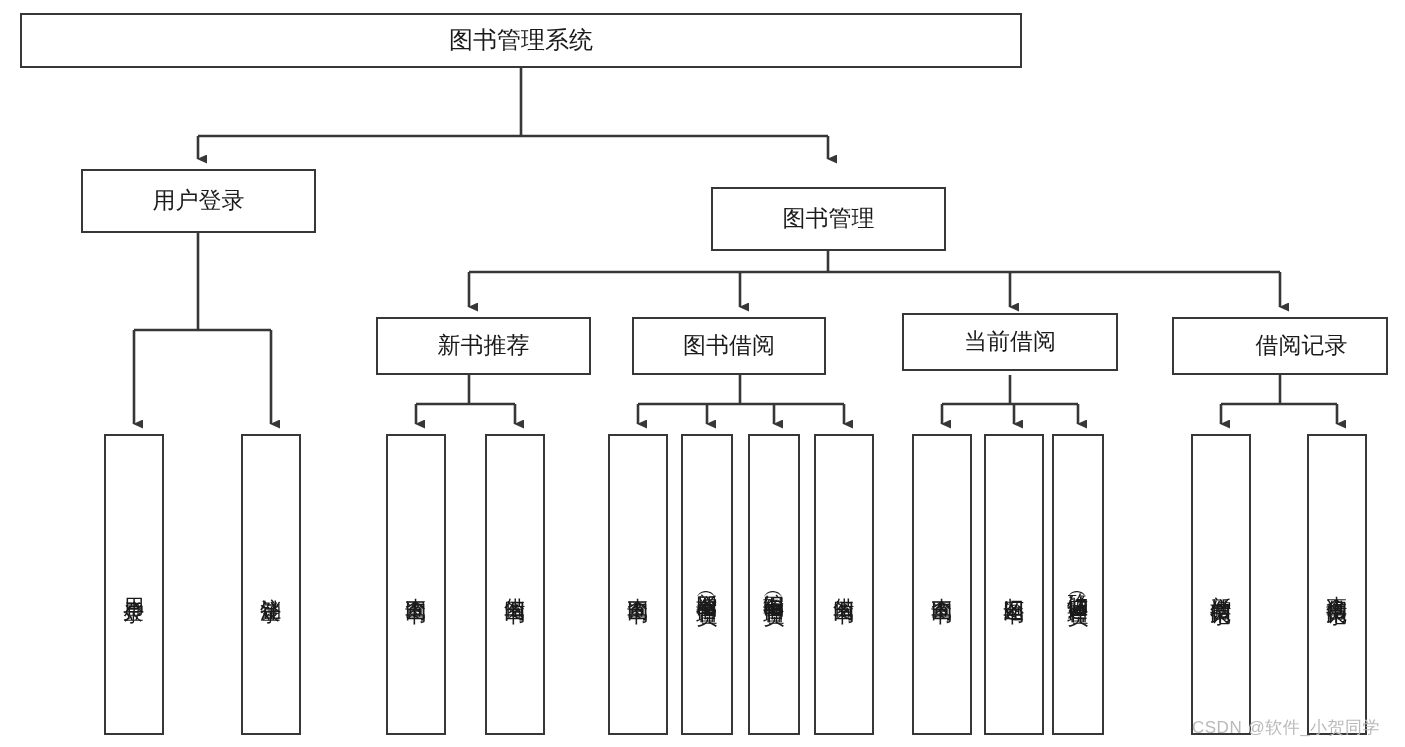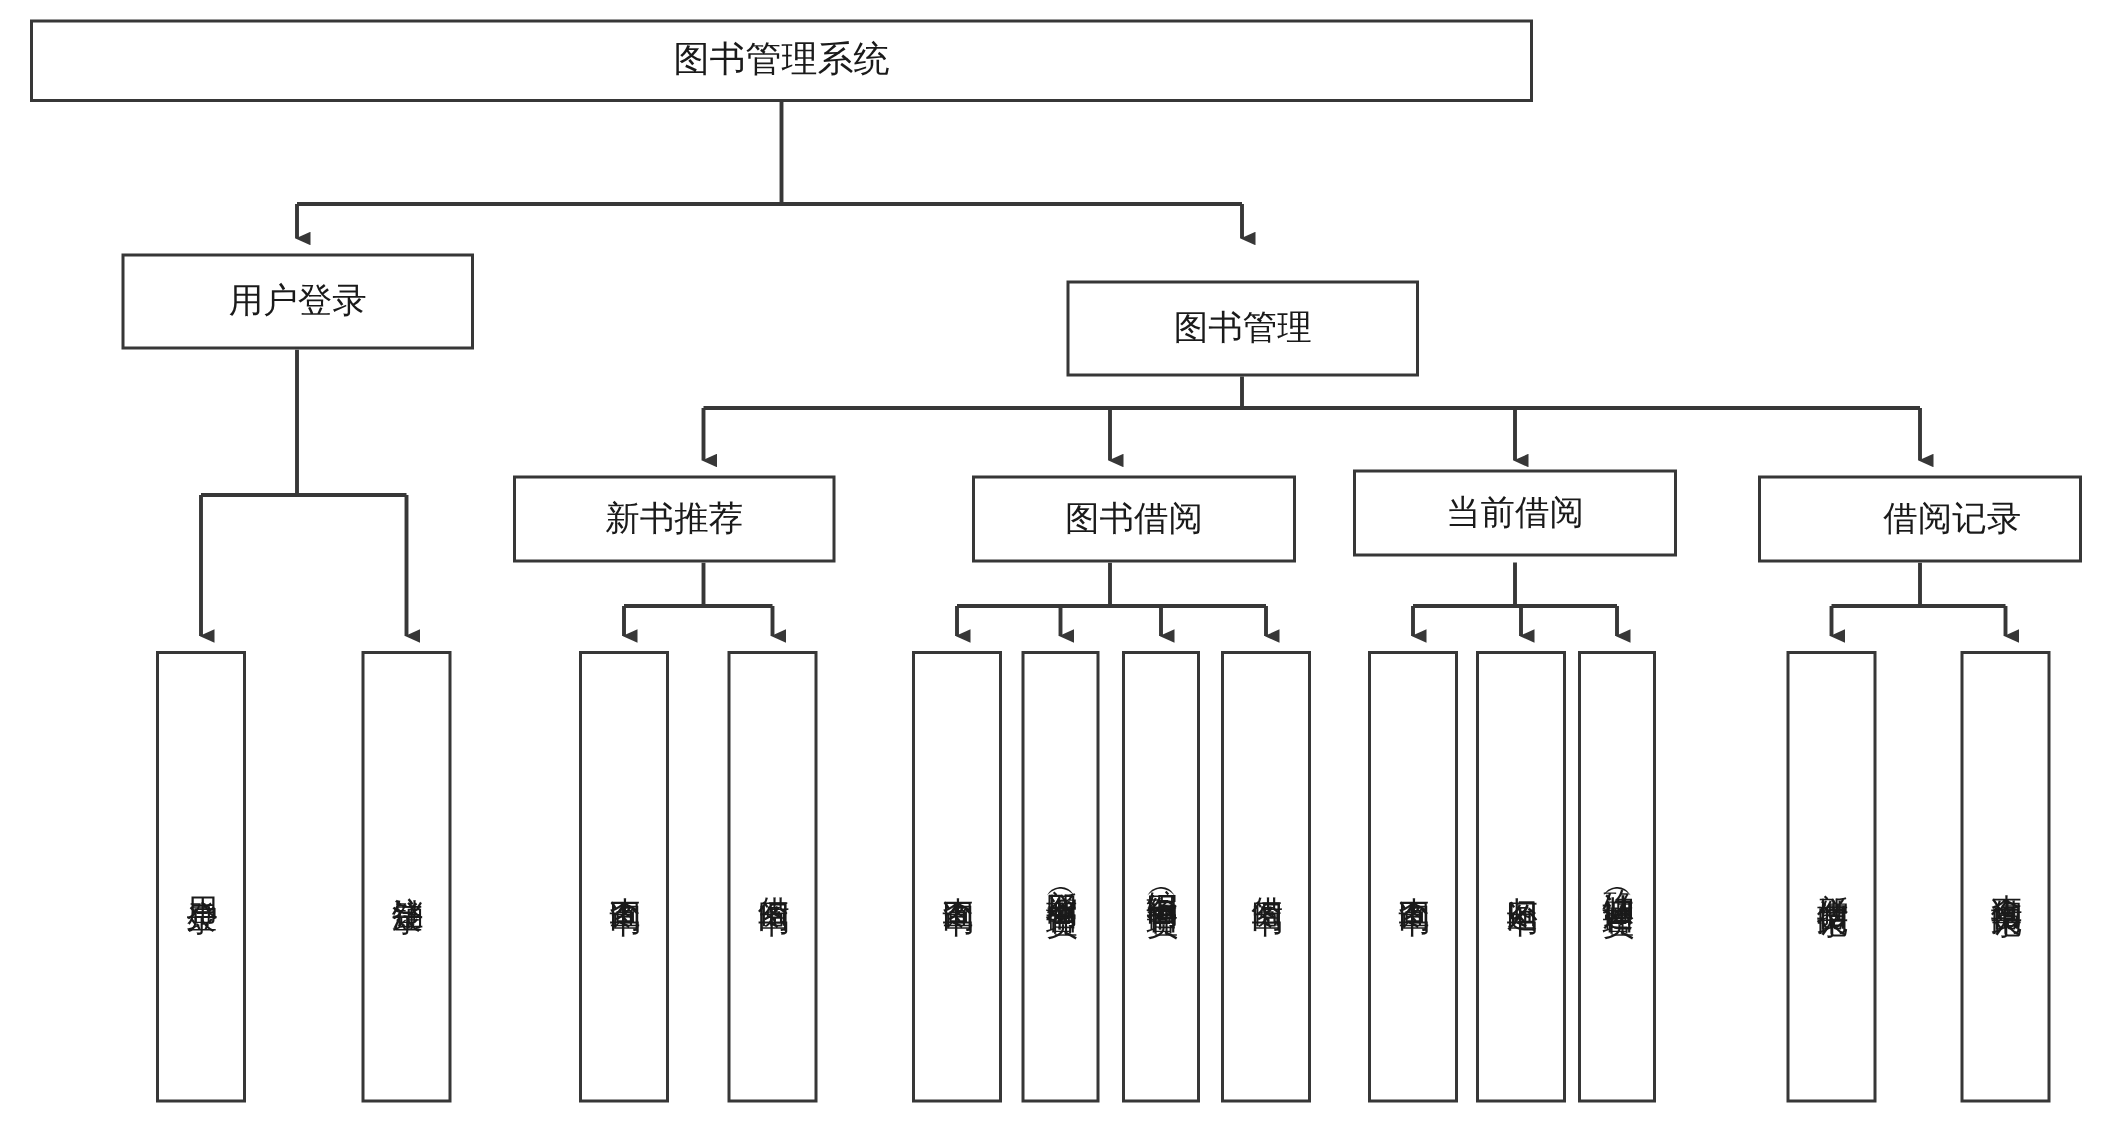--- a/index.html
+++ b/index.html
@@ -113,24 +113,24 @@
   <div id="nodes-layer">
       <div class="node horiz root" style="left: 20px; top: 13px; width: 1002px; height: 55px;">
         <span class="label">图书管理系统</span>
       </div>
       <div class="node horiz" style="left: 81px; top: 169px; width: 235px; height: 64px;">
         <span class="label">用户登录</span>
       </div>
       <div class="node horiz" style="left: 711px; top: 169px; width: 235px; height: 64px; margin-top: 18px;">
         <span class="label">图书管理</span>
       </div>
-      <div class="node horiz" style="left: 342px; top: 317px; width: 215px; height: 58px;">
+      <div class="node horiz" style="left: 376px; top: 317px; width: 215px; height: 58px;">
         <span class="label">新书推荐</span>
       </div>
-      <div class="node horiz" style="left: 648px; top: 317px; width: 216px; height: 58px;">
+      <div class="node horiz" style="left: 632px; top: 317px; width: 194px; height: 58px;">
         <span class="label">图书借阅</span>
       </div>
       <div class="node horiz" style="left: 902px; top: 313px; width: 216px; height: 58px;">
         <span class="label">当前借阅</span>
       </div>
       <div class="node horiz" style="left: 1172px; top: 317px; width: 216px; height: 58px; padding-left: 43px;">
         <span class="label">借阅记录</span>
       </div>
       <div class="node vert" style="left: 104px; top: 434px; width: 60px; height: 301px;">
         <span class="label">用户登录</span>
@@ -166,14 +166,15 @@
         <span class="label">确认归还（管理员）</span>
       </div>
       <div class="node vert" style="left: 1191px; top: 434px; width: 60px; height: 301px;">
         <span class="label">新增借阅记录</span>
       </div>
       <div class="node vert" style="left: 1307px; top: 434px; width: 60px; height: 301px;">
         <span class="label">查询借阅记录</span>
       </div>
     </div>
 
+  <div class="watermark" style="left: 1192px; top: 716px; color: rgb(185, 185, 185);">CSDN @软件_小贺同学</div>
 
 </div>
 
 </body></html>

